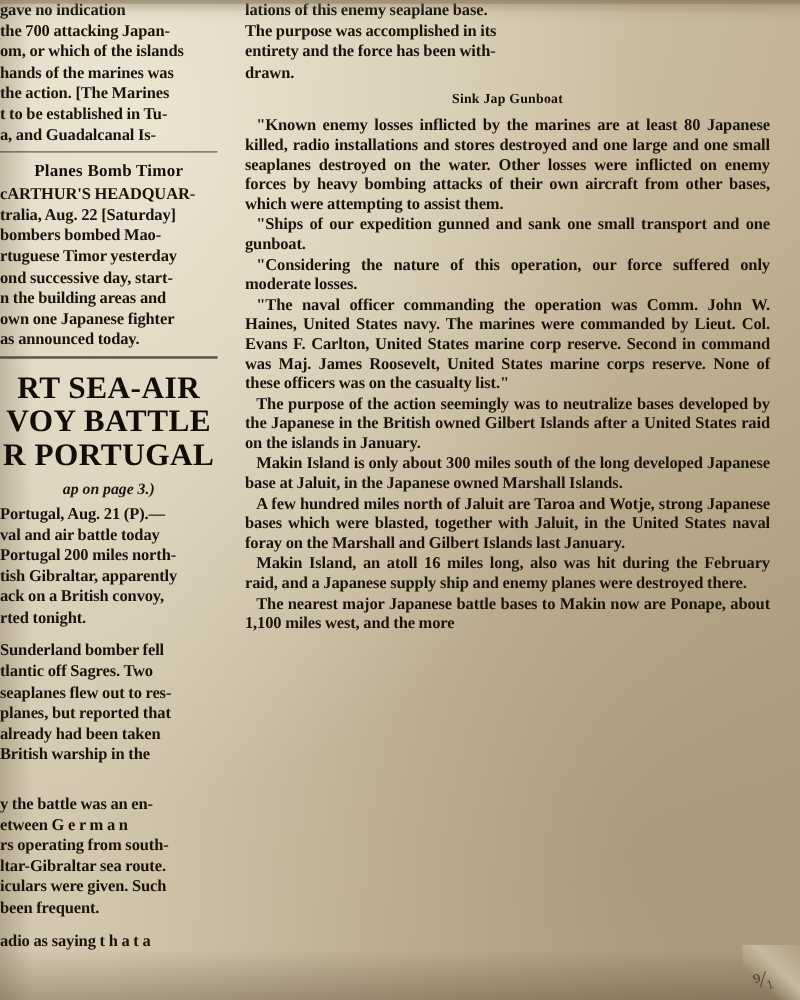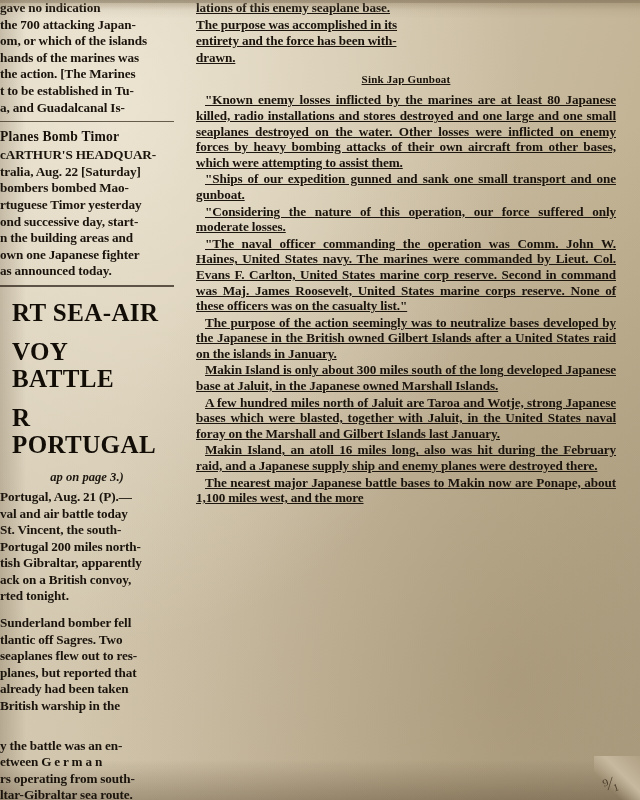--- a/index.html
+++ b/index.html
@@ -52,21 +52,20 @@
   }
   .col-left {
     width: 182px;
     padding: 0 8px 0 0;
     overflow: hidden;
   }
   .col-right {
     width: 458px;
     padding: 0 24px 0 14px;
     overflow: hidden;
-    text-decoration: underline;
   }
 
   .rule {
     border: 0;
     border-top: 1px solid #3a2f22;
     margin: 6px 0 6px 0;
     opacity: 0.75;
   }
   .rule-thick {
     border-top: 2px solid #30261b;
@@ -93,32 +92,32 @@
   .subhead {
     font-size: 11px;
     line-height: 17px;
     font-weight: 700;
     text-align: center;
     letter-spacing: 0.2px;
     margin: 6px 0 4px 0;
     color: #17110a;
   }
   .subhead-left {
-    text-align: left;
+    text-align: center;
     font-size: 13.6px;
     margin: 5px 0 2px 0;
   }
 
   .headline {
     font-size: 25px;
     line-height: 27px;
     font-weight: 700;
     letter-spacing: 0.4px;
-    text-align: left;
-    margin: 12px;
+    text-align: center;
+    margin: 0;
     color: #120d07;
   }
   .headline-block {
     margin: 10px 0 6px 0;
   }
   .mapnote {
     font-size: 12.6px;
     font-style: italic;
     font-weight: 700;
     text-align: center;
@@ -197,21 +196,20 @@
       <div class="headline-block">
         <div class="headline">RT SEA-AIR</div>
         <div class="headline">VOY BATTLE</div>
         <div class="headline">R PORTUGAL</div>
       </div>
 
       <div class="mapnote">ap on page 3.)</div>
 
       <p>Portugal, Aug. 21 (P).—</p>
       <p>val and air battle today</p>
-      <p>St. Vincent, the south-</p>
       <p>Portugal 200 miles north-</p>
       <p>tish Gibraltar, apparently</p>
       <p>ack on a British convoy,</p>
       <p>rted tonight.</p>
 
       <p style="height:9px"></p>
 
       <p>Sunderland bomber fell</p>
       <p>tlantic off Sagres. Two</p>
       <p>seaplanes flew out to res-</p>

